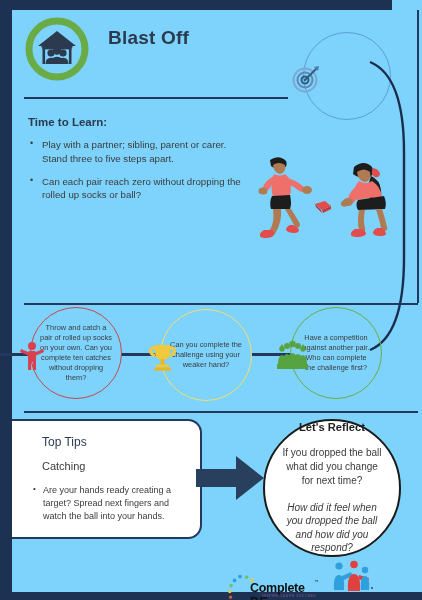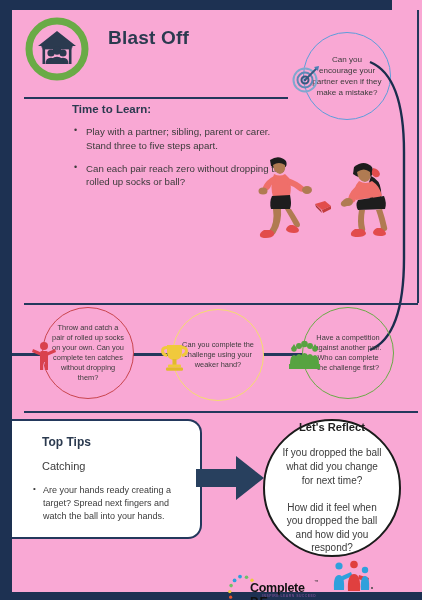--- a/index.html
+++ b/index.html
@@ -5,21 +5,21 @@
   * { box-sizing: border-box; margin: 0; padding: 0; }
   html, body {
     width: 422px; height: 600px;
     background: #ffffff;
     font-family: "Liberation Sans", sans-serif;
     overflow: hidden;
   }
   #poster {
     position: relative;
     width: 422px; height: 600px;
-    background: #f9a8d4;
+    background: #7dd3fc;
   }
   
   .frame-left   { position:absolute; left:0;   top:0;   width:12px; height:600px; background:#1d3152; }
   .frame-top    { position:absolute; left:0;   top:0;   width:388px; height:10px; background:#1d3152; }
   .frame-bottom { position:absolute; left:0;   bottom:0; width:422px; height:8px;  background:#1d3152; }
   .frame-right-top { position:absolute; left:388px; top:0; width:4px; height:10px; background:#1d3152; }
 
   
   .inner-right-rule { position:absolute; left:417px; top:10px; width:2px; height:293px; background:#23385c; }
 
@@ -35,21 +35,21 @@
   }
   .header-titles .line {
     font-size:19px; font-weight:bold; color:#2b3a4f; line-height:1.28;
     letter-spacing:.2px;
   }
   .header-rule {
     position:absolute; left:24px; top:97px; width:264px; height:2px; background:#23385c;
   }
 
   
-  .ttl-wrap { position:absolute; left:28px; top:103px; width:214px;margin-left:44px; }
+  .ttl-wrap { position:absolute; left:28px; top:116px; width:214px; }
   .ttl-title { font-size:11.5px; font-weight:bold; color:#2b3a4f; margin-bottom:10px; }
   .ttl-list { list-style:none; }
   .ttl-list li {
     position:relative; padding-left:14px; margin-bottom:9px;
     font-size:9.7px; line-height:1.42; color:#3b3b3b;
   }
   .ttl-list li:before {
     content:"\2022"; position:absolute; left:2px; top:-1px; font-size:9px; color:#3b3b3b;
   }
 
@@ -68,21 +68,21 @@
   }
   .target-icon { position:absolute; left:-14px; top:31px; width:30px; height:30px; }
 
   
   .connector-curve { position:absolute; left:352px; top:60px; width:64px; height:292px; }
 
   
   .mid-rule { position:absolute; left:24px; top:303px; width:394px; height:2px; background:#23385c; }
 
   
-  .chal-row { position:absolute; left:12px; top:305px; width:408px; height:100px; }
+  .chal-row { position:absolute; left:0; top:305px; width:408px; height:100px; }
   .chal {
     position:absolute; width:92px; height:92px; border-radius:50%;
     display:flex; align-items:center; justify-content:center; text-align:center;
   }
   .chal .ctext { font-size:7.4px; line-height:1.36; color:#3b3b3b; padding:0 9px; }
   #chal-1 { left:30px;  top:2px; border:1.5px solid #c9454e; }
   #chal-2 { left:160px; top:4px; border:1.5px solid #f5dd6e; }
   #chal-3 { left:290px; top:2px; border:1.5px solid #6aab46; }
   .chal-icon { position:absolute; left:-15px; top:30px; width:33px; height:33px; }
   .chal-line { position:absolute; height:2.5px; background:#23385c; top:48px; }
@@ -93,21 +93,21 @@
   
   .bot-rule { position:absolute; left:24px; top:411px; width:394px; height:2px; background:#23385c; }
 
   
   .tips-box {
     position:absolute; left:12px; top:419px; width:190px; height:120px;
     border:2px solid #23385c; border-left:none;
     border-top-right-radius:14px; border-bottom-right-radius:14px;
     background:#fff;
   }
-  .tips-title { position:absolute; left:30px; top:14px; font-size:12px; font-weight:bold; color:#2b3a4f; }
+  .tips-title { position:absolute; left:30px; top:14px; font-size:12px; font-weight:normal; color:#2b3a4f; }
   .tips-sub   { position:absolute; left:30px; top:39px; font-size:11px; color:#3b3b3b; }
   .tips-list  { position:absolute; left:18px; top:63px; width:160px; list-style:none; }
   .tips-list li {
     position:relative; padding-left:13px; font-size:9px; line-height:1.45; color:#3b3b3b;
   }
   .tips-list li:before {
     content:"\2022"; position:absolute; left:3px; top:-1px; font-size:8px;
   }
 
   
@@ -115,21 +115,21 @@
 
   
   #reflect {
     position:absolute; left:263px; top:419px; width:138px; height:138px;
     border-radius:50%; border:2px solid #1b1b1b; background:#fff;
     display:flex; flex-direction:column; align-items:center; justify-content:space-between;
     text-align:center;
   }
   #reflect .r-title { font-size:11.2px; font-weight:bold; color:#1f1f1f; margin-bottom:8px; }
   #reflect .r-p { font-size:10px; line-height:1.36; color:#3b3b3b; padding:0 16px; }
-  #reflect .r-p + .r-p { margin-top:8px; }
+  #reflect .r-p + .r-p { margin-top:8px;font-style:italic; }
 
   
   .footer { position:absolute; left:228px; top:558px; width:190px; height:36px; }
   .cpe-logo { position:absolute; left:0; top:16px; width:96px; height:32px; }
   .cpe-word { position:absolute; left:22px; top:7px; font-size:12.5px; font-weight:bold; color:#111; letter-spacing:-0.3px; }
   .cpe-tm { position:absolute; left:86px; top:5px; font-size:4.5px; color:#333; }
   .cpe-tag { position:absolute; left:34px; top:20px; font-size:3.4px; color:#6c4a8a; letter-spacing:.5px; font-weight:bold; }
   .yst-logo { position:absolute; left:104px; top:0px; width:86px; height:36px; }
 </style>
 </head>
@@ -220,21 +220,20 @@
     <div class="target-icon">
       <svg viewBox="0 0 30 30" width="30" height="30">
         <circle cx="15" cy="16" r="11.5" fill="none" stroke="#7fa8cf" stroke-width="2"></circle>
         <circle cx="15" cy="16" r="7.5" fill="none" stroke="#5d89b5" stroke-width="2"></circle>
         <circle cx="15" cy="16" r="3.5" fill="none" stroke="#33597f" stroke-width="2"></circle>
         <circle cx="15" cy="16" r="1.2" fill="#33597f"></circle>
         <line x1="15" y1="16" x2="27" y2="4" stroke="#33597f" stroke-width="1.8"></line>
         <path d="M24 3 l5-1 l-1 5 z" fill="#4a7fb5"></path>
       </svg>
     </div>
-    <div class="btext">Can you encourage your partner even if they make a mistake?</div>
   </div>
 
   <div class="connector-curve">
     <svg viewBox="0 0 64 292" width="64" height="292">
       <path d="M18 2 q34 14 34 90 q0 56 0 106 q0 78 -34 92" fill="none" stroke="#1b2d4d" stroke-width="2.4"></path>
     </svg>
   </div>
 
   <div class="mid-rule"></div>
 

